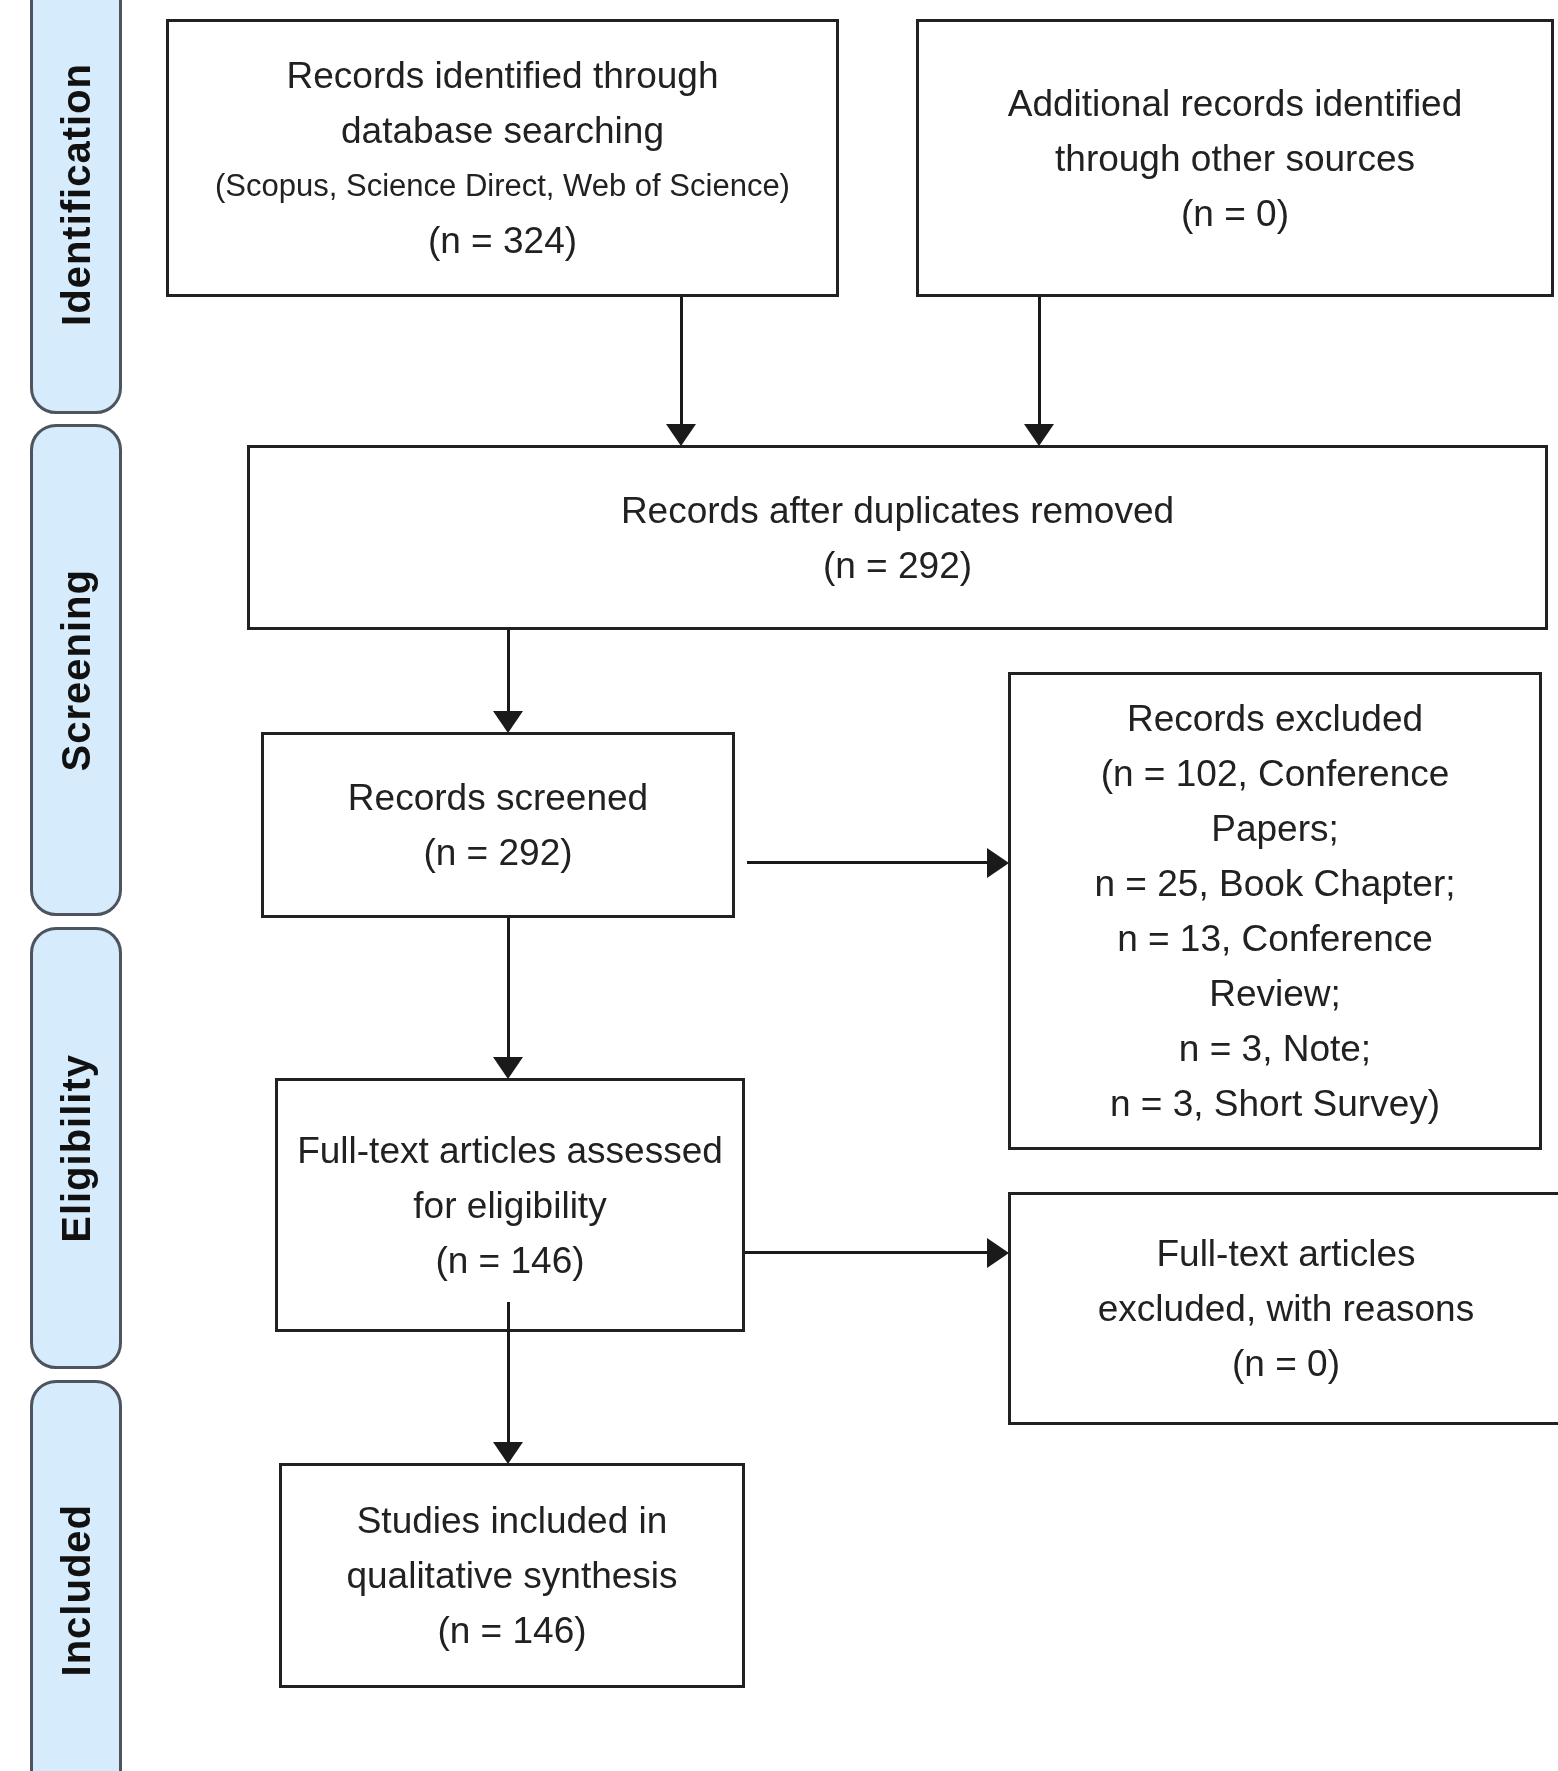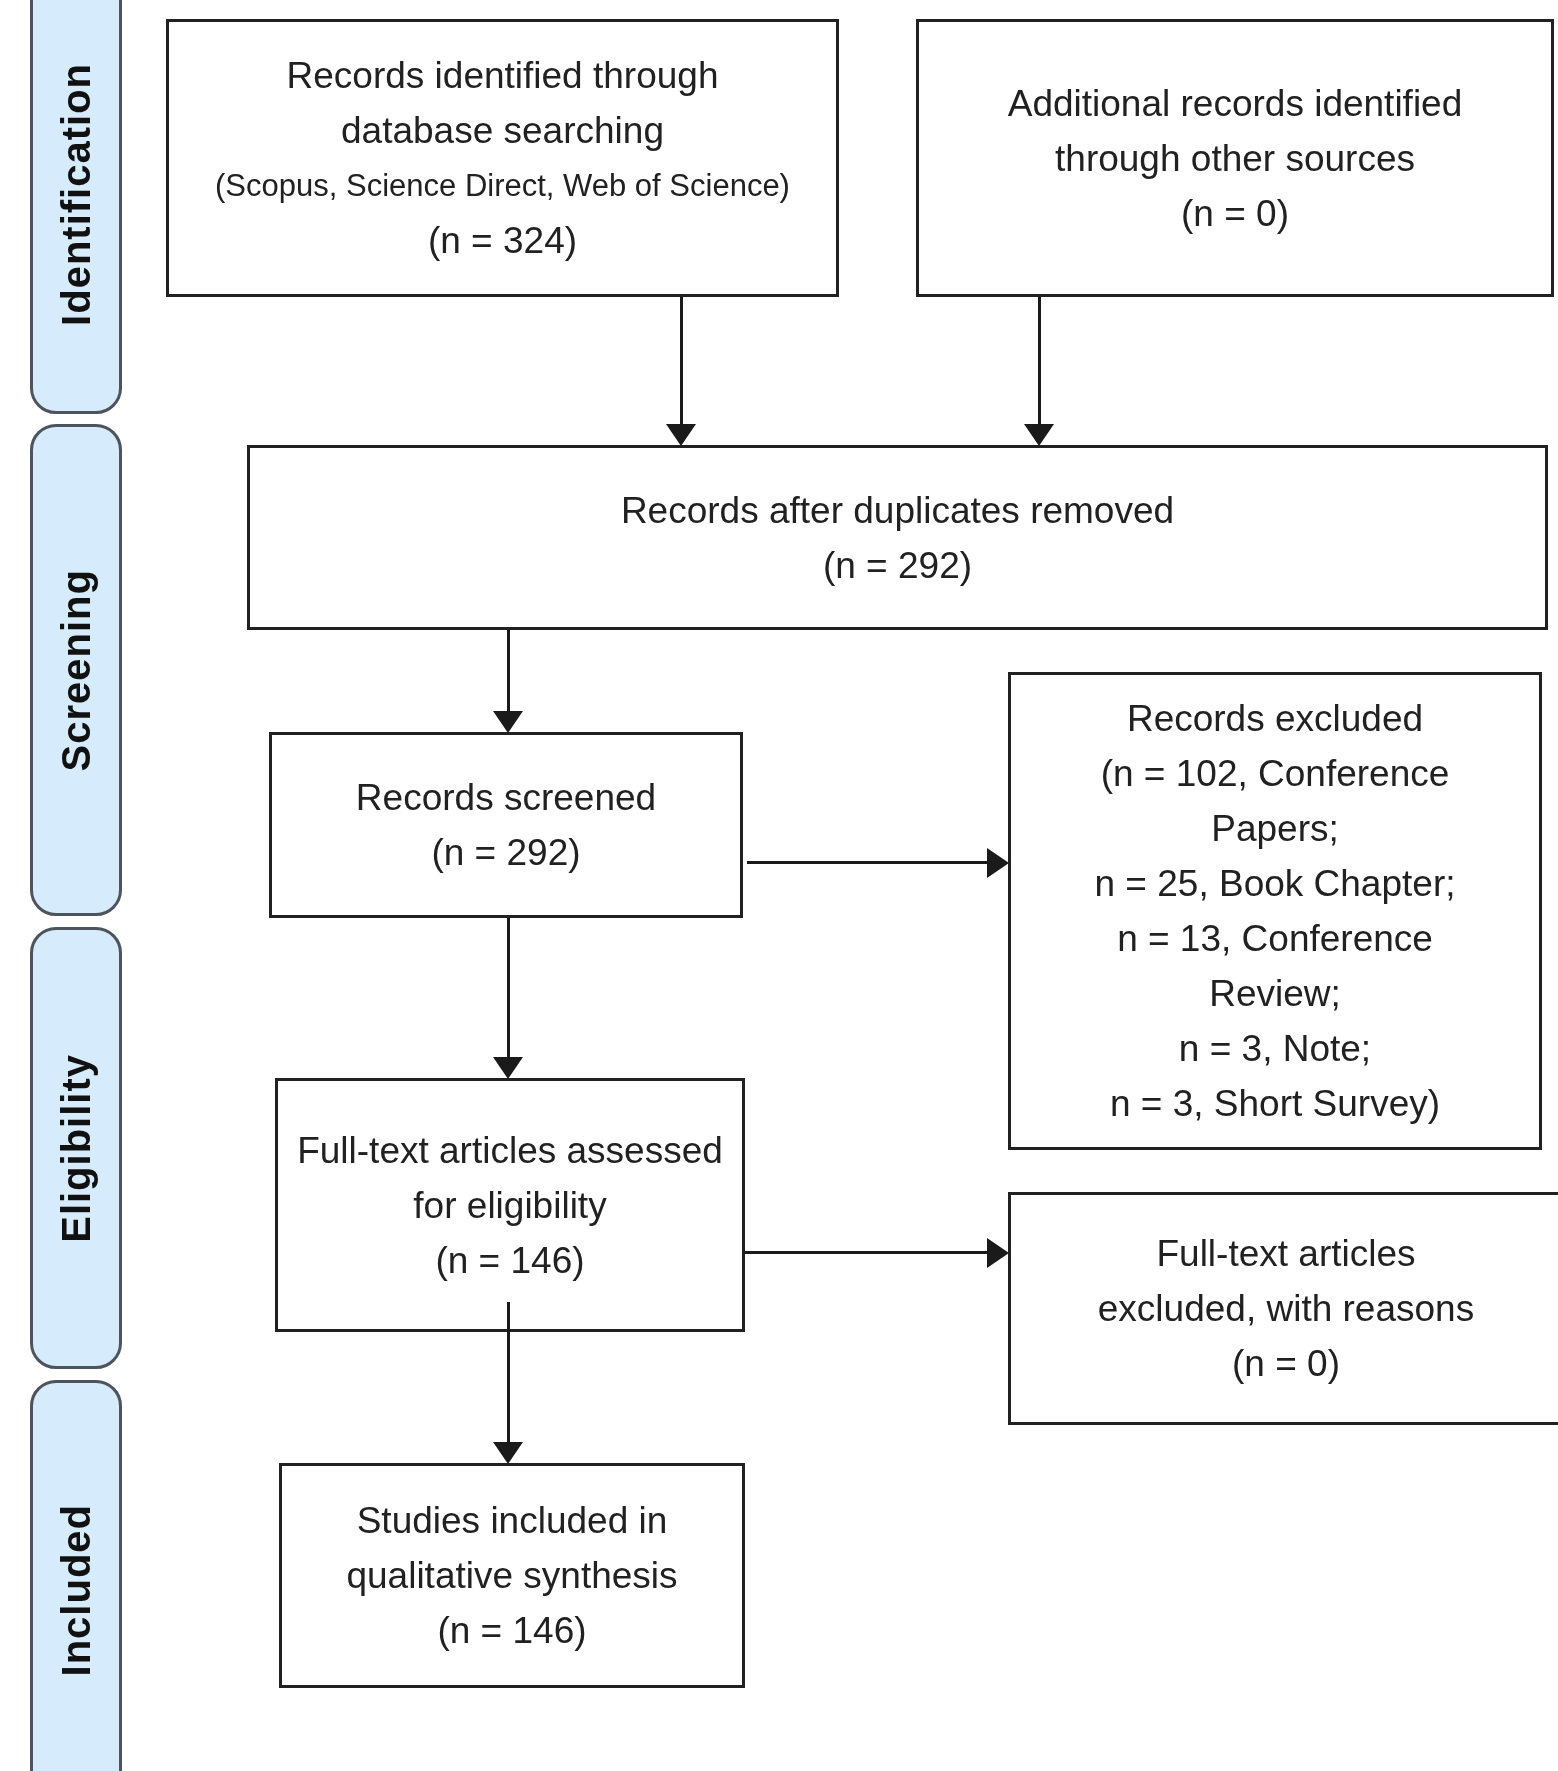--- a/index.html
+++ b/index.html
@@ -118,21 +118,21 @@
     <div class="bline">Additional records identified</div>
     <div class="bline">through other sources</div>
     <div class="bline">(n = 0)</div>
   </div>
 
   <div class="fbox" style="left:247px; top:445px; width:1301px; height:185px;text-align:right;">
     <div class="bline">Records after duplicates removed</div>
     <div class="bline">(n = 292)</div>
   </div>
 
-  <div class="fbox" style="left:269px; top:732px; width:474px; height:186px;">
+  <div class="fbox" style="left:261px; top:732px; width:474px; height:186px;">
     <div class="bline">Records screened</div>
     <div class="bline">(n = 292)</div>
   </div>
 
   <div class="fbox" style="left:1008px; top:672px; width:534px; height:478px;">
     <div class="bline">Records excluded</div>
     <div class="bline">(n = 102, Conference</div>
     <div class="bline">Papers;</div>
     <div class="bline">n = 25, Book Chapter;</div>
     <div class="bline">n = 13, Conference</div>

